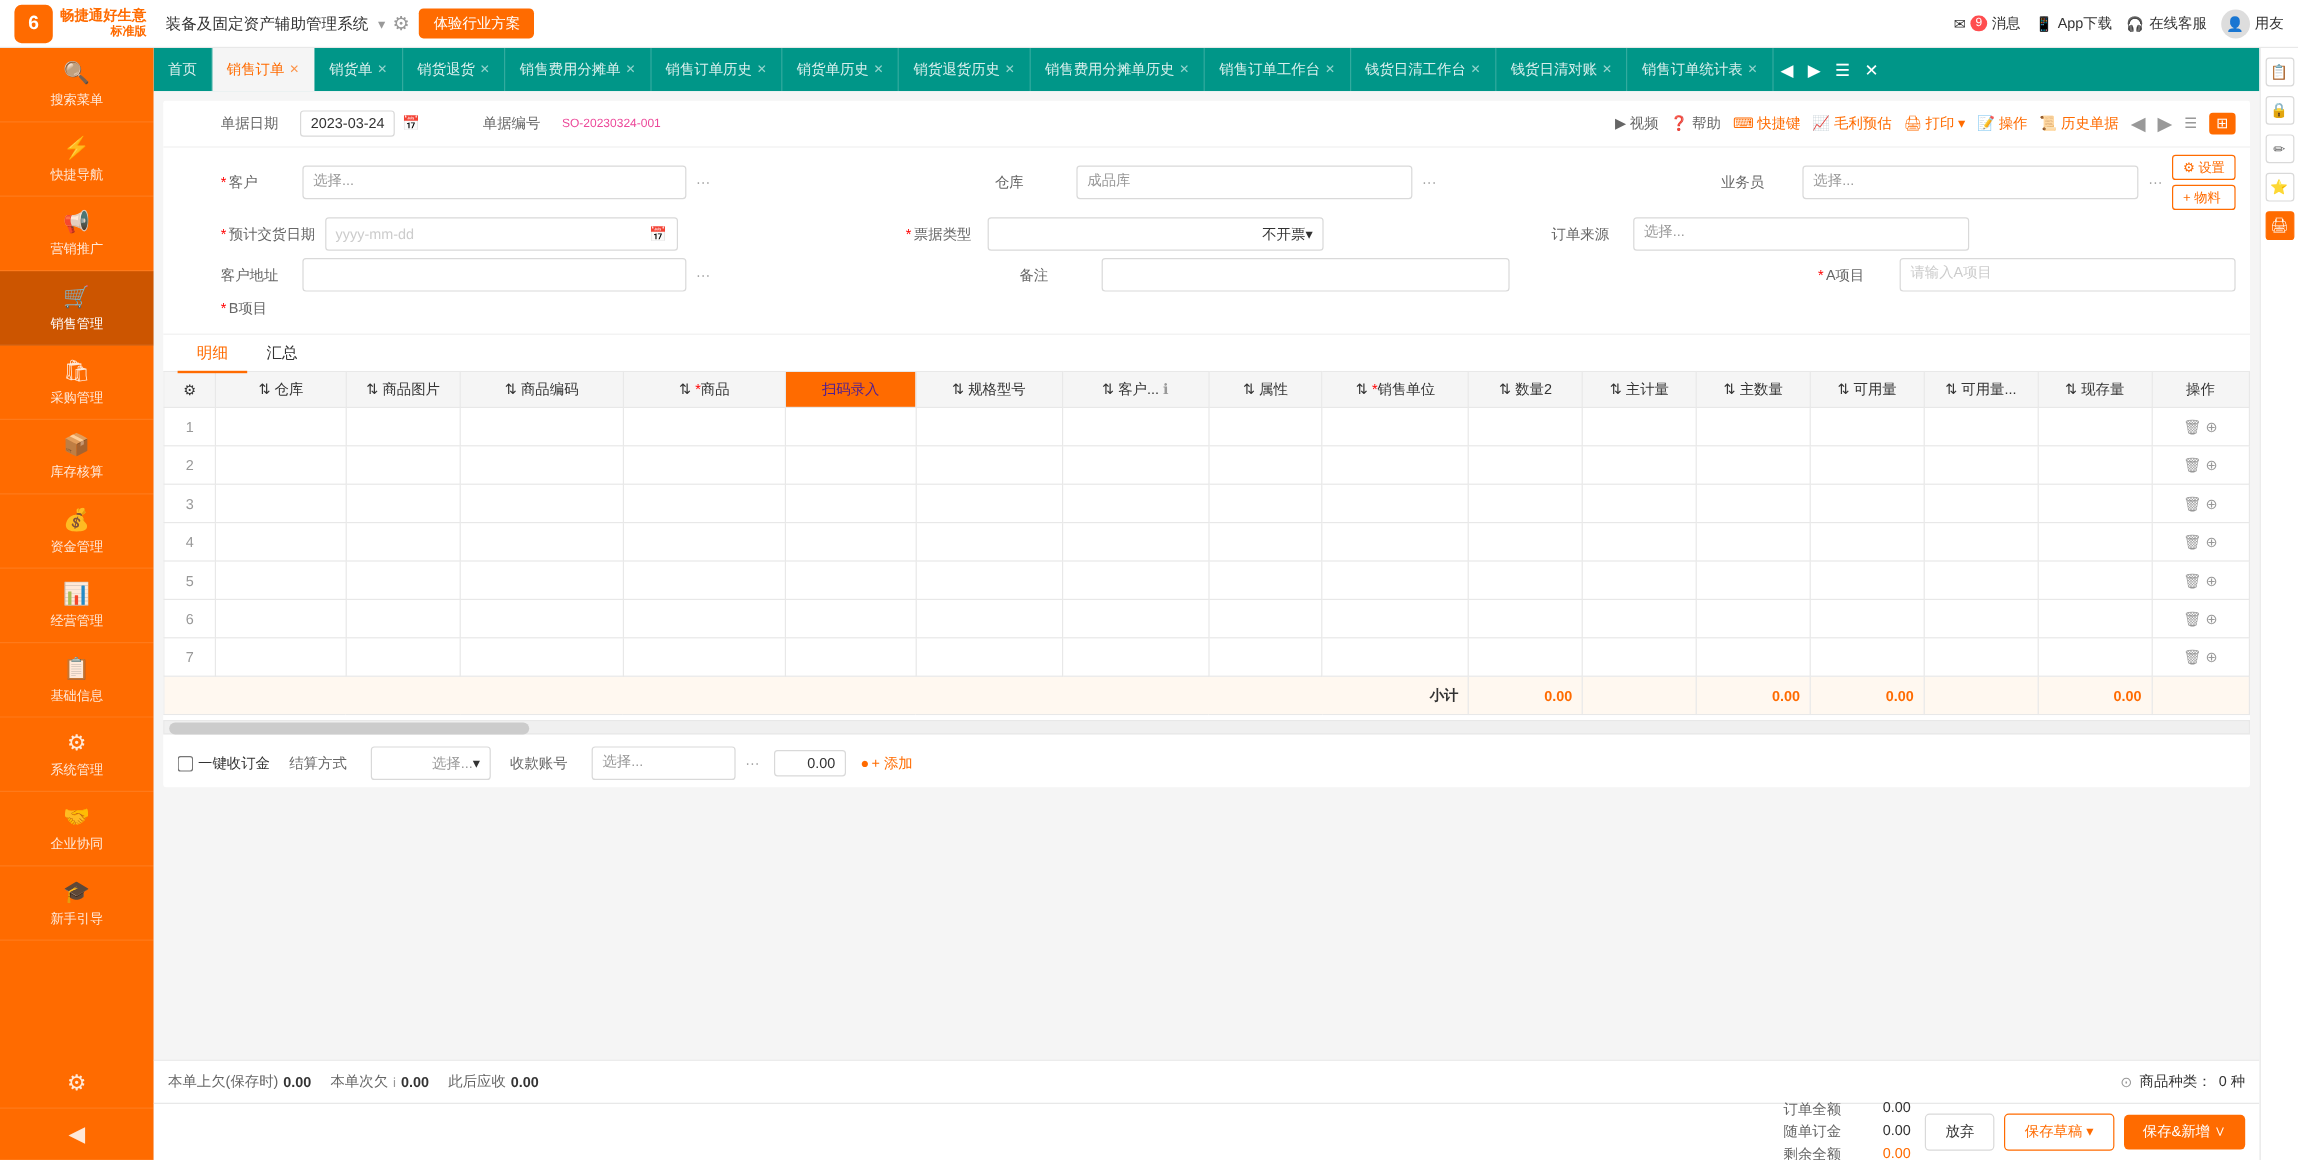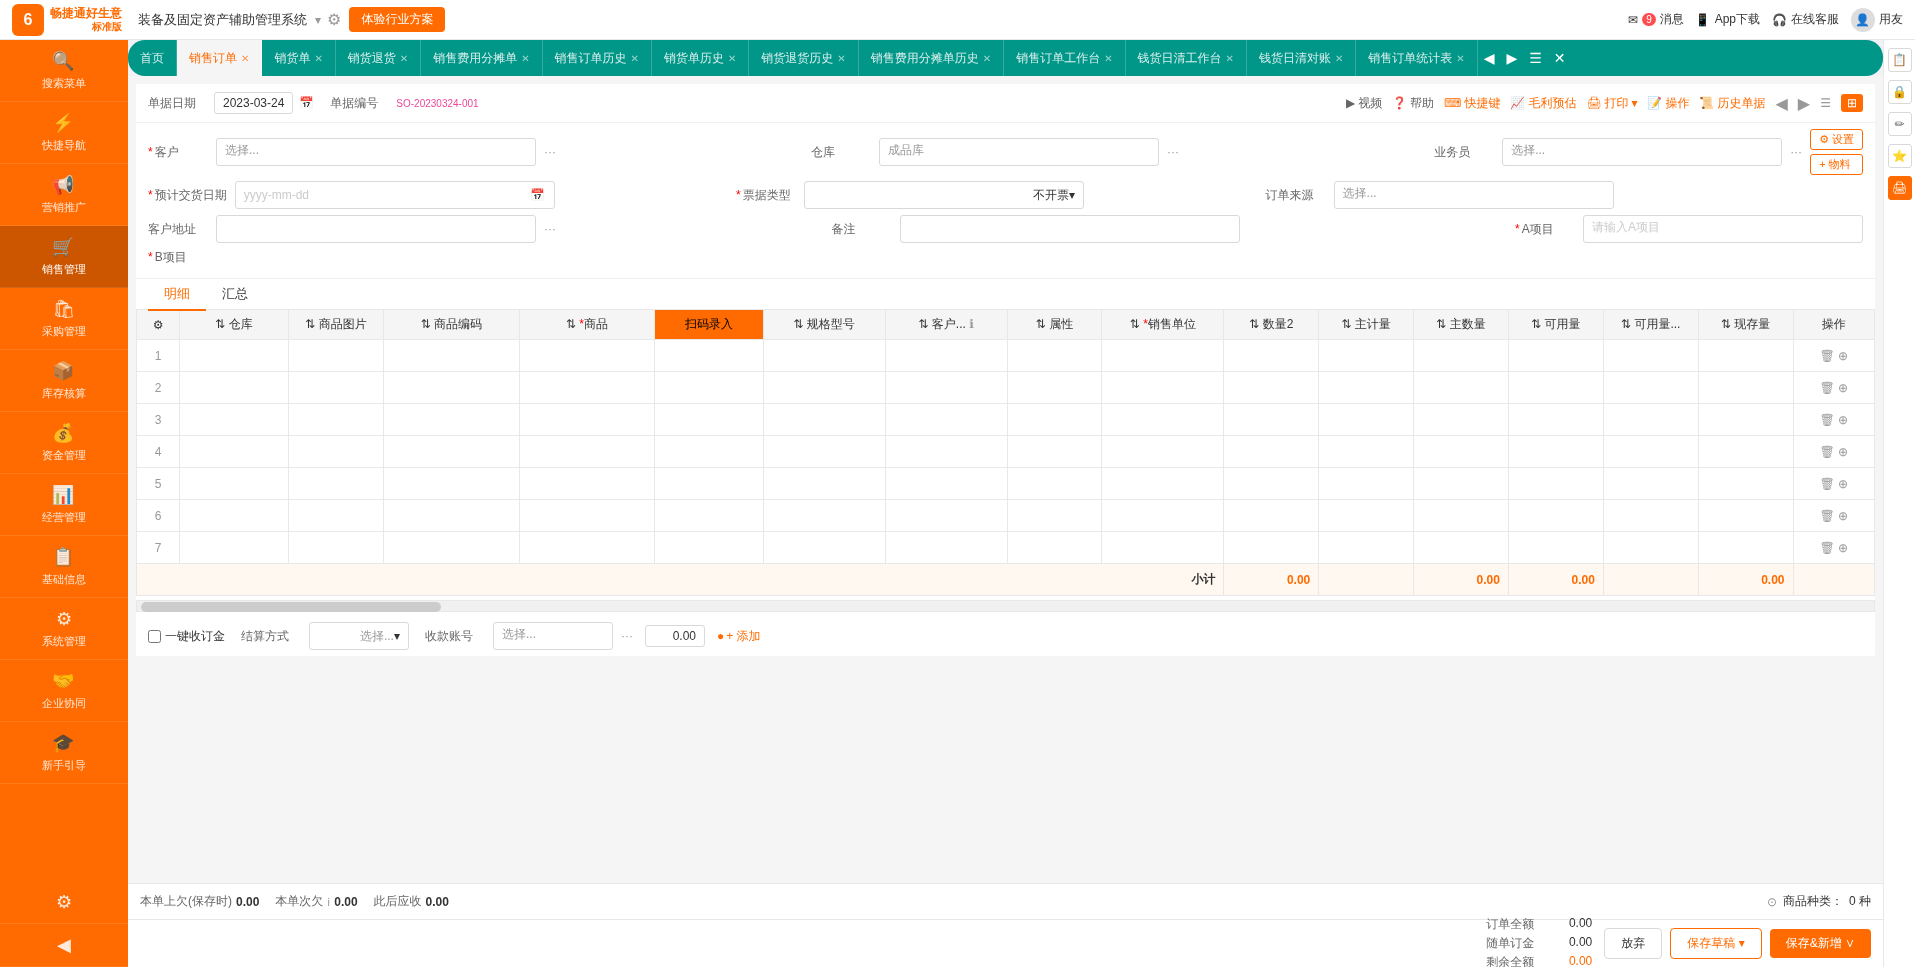--- a/index.html
+++ b/index.html
@@ -4,21 +4,21 @@
   <style>
     * { box-sizing: border-box; margin: 0; padding: 0; }
     body { font-family: 'Microsoft YaHei', sans-serif; font-size: 12px; background: #f0f2f5; color: #333; overflow: hidden; }
 
     
     .app-container { display: flex; flex-direction: column; height: 967px; width: 1915px; }
     .top-bar { height: 40px; background: #fff; display: flex; align-items: center; padding: 0 12px; border-bottom: 1px solid #e8e8e8; flex-shrink: 0; }
     .main-area { display: flex; flex: 1; overflow: hidden; }
     .sidebar { width: 128px; background: #ff6b00; display: flex; flex-direction: column; flex-shrink: 0; }
     .content-area { flex: 1; display: flex; flex-direction: column; overflow: hidden; }
-    .tab-bar { height: 36px; background: #009688; display: flex; align-items: center; flex-shrink: 0; overflow: hidden; border-radius: 17px; }
+    .tab-bar { height: 36px; background: #009688; display: flex; align-items: center; flex-shrink: 0; overflow: hidden; }
     .page-content { flex: 1; background: #f5f5f5; overflow: auto; padding: 8px; }
 
     
     .top-bar-logo { display: flex; align-items: center; gap: 6px; margin-right: 16px; }
     .logo-icon { width: 32px; height: 32px; background: #ff6b00; border-radius: 6px; display: flex; align-items: center; justify-content: center; color: white; font-size: 16px; font-weight: bold; }
     .logo-text { font-size: 12px; color: #ff6b00; font-weight: bold; line-height: 1.2; }
     .system-name { font-size: 13px; color: #333; margin-right: 8px; }
     .top-bar-btn { background: #ff6b00; color: white; border: none; border-radius: 4px; padding: 4px 12px; cursor: pointer; font-size: 12px; margin-left: 8px; }
     .top-bar-right { margin-left: auto; display: flex; align-items: center; gap: 12px; }
     .top-bar-right-item { display: flex; align-items: center; gap: 4px; cursor: pointer; color: #333; font-size: 12px; }
@@ -29,21 +29,21 @@
     .sidebar-item.active { background: rgba(0,0,0,0.2); color: white; }
     .sidebar-icon { font-size: 18px; }
     .sidebar-bottom { margin-top: auto; }
 
     
     .tab-item { display: flex; align-items: center; padding: 0 12px; height: 36px; color: rgba(255,255,255,0.85); cursor: pointer; white-space: nowrap; font-size: 12px; border-right: 1px solid rgba(255,255,255,0.2); gap: 4px; }
     .tab-item.active { background: #f5f5f5; color: #ff6b00; }
     .tab-close { font-size: 10px; cursor: pointer; opacity: 0.7; }
     .tab-nav-btn { color: white; padding: 0 6px; cursor: pointer; font-size: 14px; }
     .form-row { display: flex; align-items: center; margin-bottom: 6px; gap: 8px; }
-    .form-label { color: #666; white-space: nowrap; min-width: 60px; }
+    .form-label { color: #666; white-space: nowrap; min-width: 60px; margin-left: 36px; }
     .form-label.required::before { content: '*'; color: red; margin-right: 2px; }
     .form-input { border: 1px solid #d9d9d9; border-radius: 3px; padding: 3px 8px; height: 28px; font-size: 12px; color: #999; flex: 1; min-width: 80px; cursor: pointer; background: white; }
     .select-input { display: flex; align-items: center; justify-content: flex-end; border: 1px solid #d9d9d9; border-radius: 3px; padding: 3px 8px; height: 28px; background: white; cursor: pointer; }
     .dots-btn { color: #999; cursor: pointer; font-size: 12px; }
     .toolbar-btn { display: flex; align-items: center; gap: 3px; color: #666; cursor: pointer; font-size: 12px; }
     .detail-tab { padding: 6px 16px; cursor: pointer; font-size: 13px; }
     .detail-tab.active { color: #ff6b00; border-bottom: 2px solid #ff6b00; margin-bottom: -2px; }
 
     
     .data-table { width: 100%; border-collapse: collapse; font-size: 12px; }
@@ -378,21 +378,21 @@
 
           <div class="table-wrapper">
             <table class="data-table">
               <thead>
                 <tr>
                   <th style="width:32px;">⚙</th>
                   <th style="width:80px;"><span>⇅</span> 仓库</th>
                   <th style="width:70px;"><span>⇅</span> 商品图片</th>
                   <th style="width:100px;"><span>⇅</span> 商品编码</th>
                   <th style="width:100px;"><span>⇅</span> <span style="color:red;">*</span>商品</th>
-                  <th style="width:80px;background:#ff6b00;color:#000000;">扫码录入</th>
+                  <th style="width:80px;background:#ff6b00;color:#4c1d95;">扫码录入</th>
                   <th style="width:90px;"><span>⇅</span> 规格型号</th>
                   <th style="width:90px;"><span>⇅</span> 客户... <span style="color:#999;">ℹ</span></th>
                   <th style="width:70px;"><span>⇅</span> 属性</th>
                   <th style="width:90px;"><span>⇅</span> <span style="color:red;">*</span>销售单位</th>
                   <th style="width:70px;"><span>⇅</span> 数量2</th>
                   <th style="width:70px;"><span>⇅</span> 主计量</th>
                   <th style="width:70px;"><span>⇅</span> 主数量</th>
                   <th style="width:70px;"><span>⇅</span> 可用量</th>
                   <th style="width:70px;"><span>⇅</span> 可用量...</th>
                   <th style="width:70px;"><span>⇅</span> 现存量</th>

